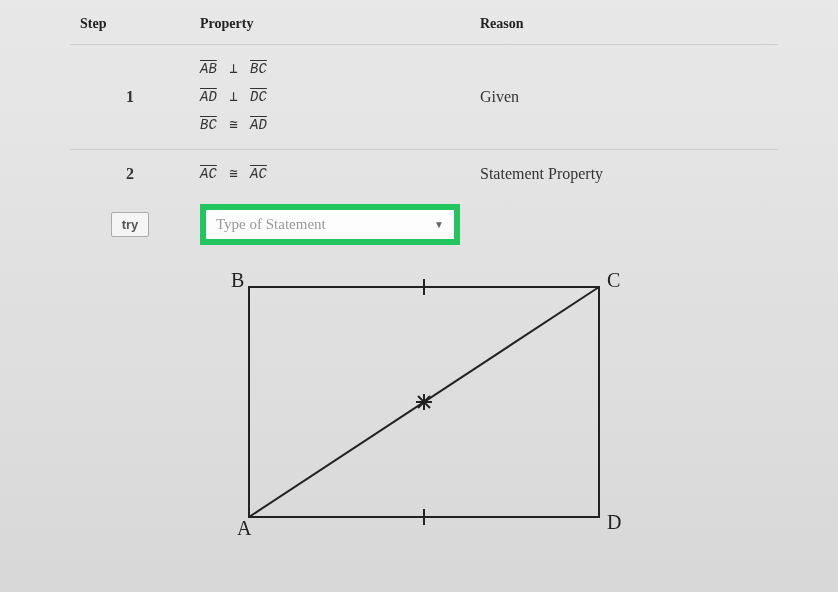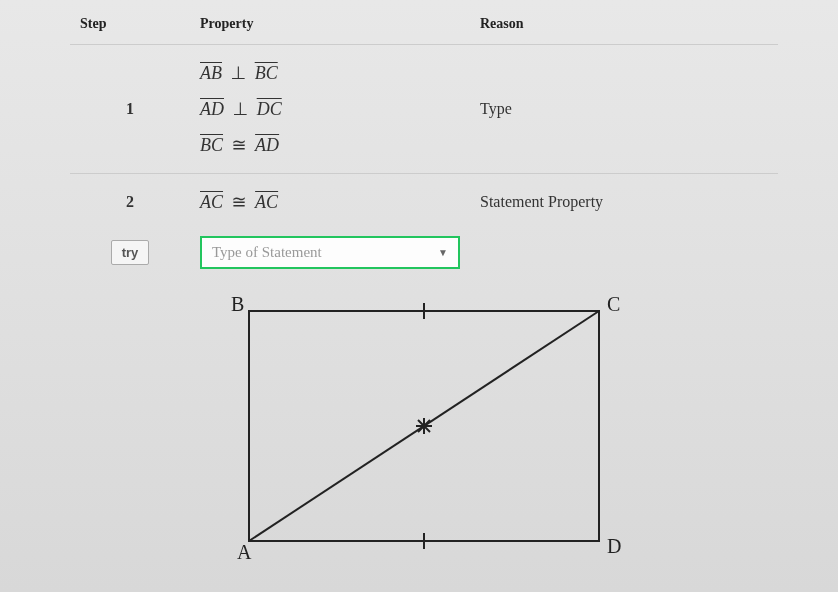--- a/index.html
+++ b/index.html
@@ -25,37 +25,37 @@
     .proof-table td {
       padding: 10px;
       border-top: 1px solid #ccc;
       vertical-align: middle;
       font-size: 16px;
       color: #333;
     }
     .step-col { width: 120px; text-align: center; font-weight: bold; color: #555; font-size: 14px; }
     .stmt-col { width: 280px; }
     .reason-col { }
-    .math-block { line-height: 2.0; font-family: Liberation Serif, serif; font-size: 18px; font-style: italic; }
+    .math-block { line-height: 2.0; font-family: Liberation Mono, monospace; font-size: 14px; font-style: italic; }
     .overline { text-decoration: overline; font-style: italic; display: inline-block; }
     .sym { font-style: normal; padding: 0 4px; }
     .input-row td { border-top: none; padding-top: 6px; }
     .try-btn {
       display: inline-block;
       border: 1px solid #aaa;
       background: #f5f5f5;
       padding: 4px 10px;
       font-size: 13px;
       color: #555;
       border-radius: 2px;
       cursor: pointer;
       font-family: Arial, sans-serif;
     }
     .stmt-input {
-      border: 2px solid #22c55e;
+      border: 6px solid #22c55e;
       padding: 6px 10px;
       width: 260px;
       background: #fdfdfd;
       color: #999;
       font-size: 15px;
       position: relative;
       display: inline-flex;
       align-items: center;
       justify-content: space-between;
       cursor: pointer;
@@ -96,21 +96,21 @@
             <span class="sym">⊥</span>
             <span class="overline">DC</span>
           </div>
           <div>
             <span class="overline">BC</span>
             <span class="sym">≅</span>
             <span class="overline">AD</span>
           </div>
         </div>
       </td>
-      <td class="reason-col">Type</td>
+      <td class="reason-col">Given</td>
     </tr>
     <tr>
       <td class="step-col">2</td>
       <td class="stmt-col">
         <div class="math-block">
           <div>
             <span class="overline">AC</span>
             <span class="sym">≅</span>
             <span class="overline">AC</span>
           </div>

